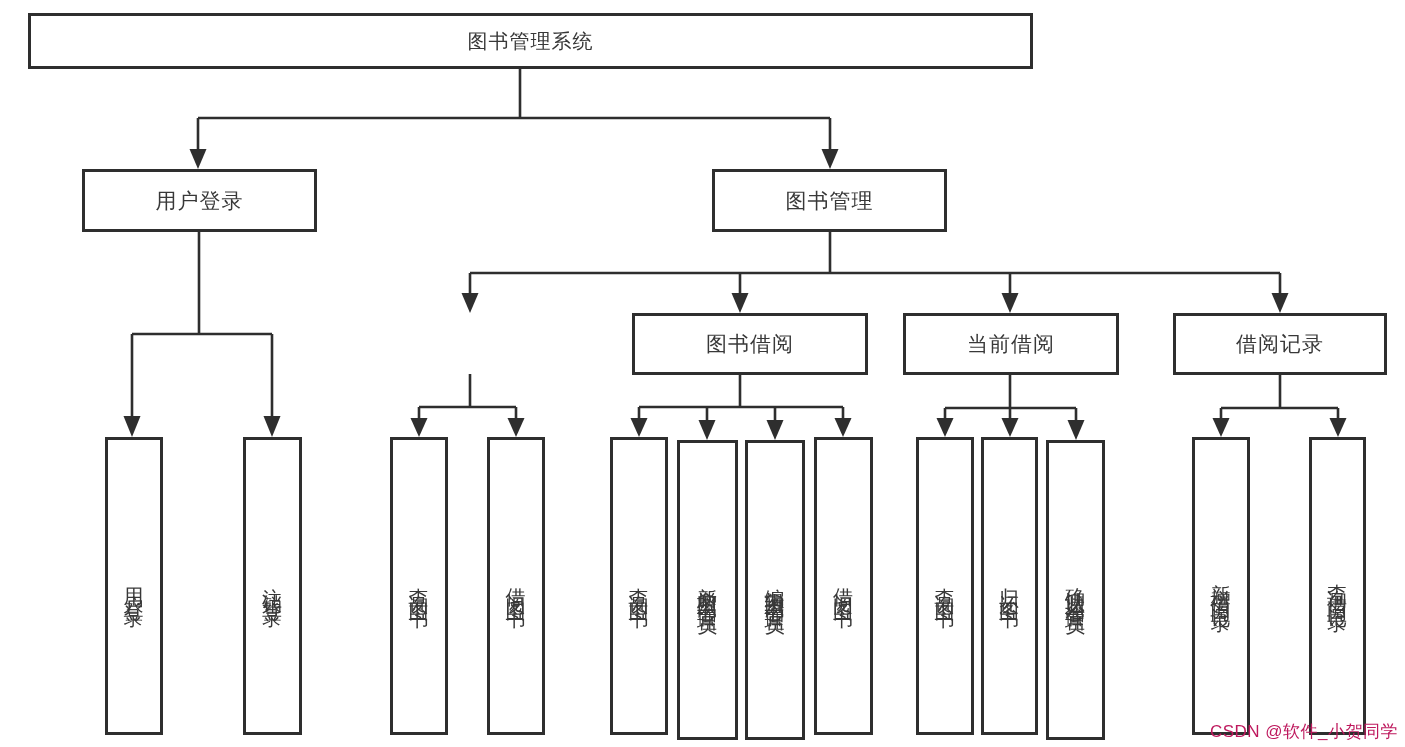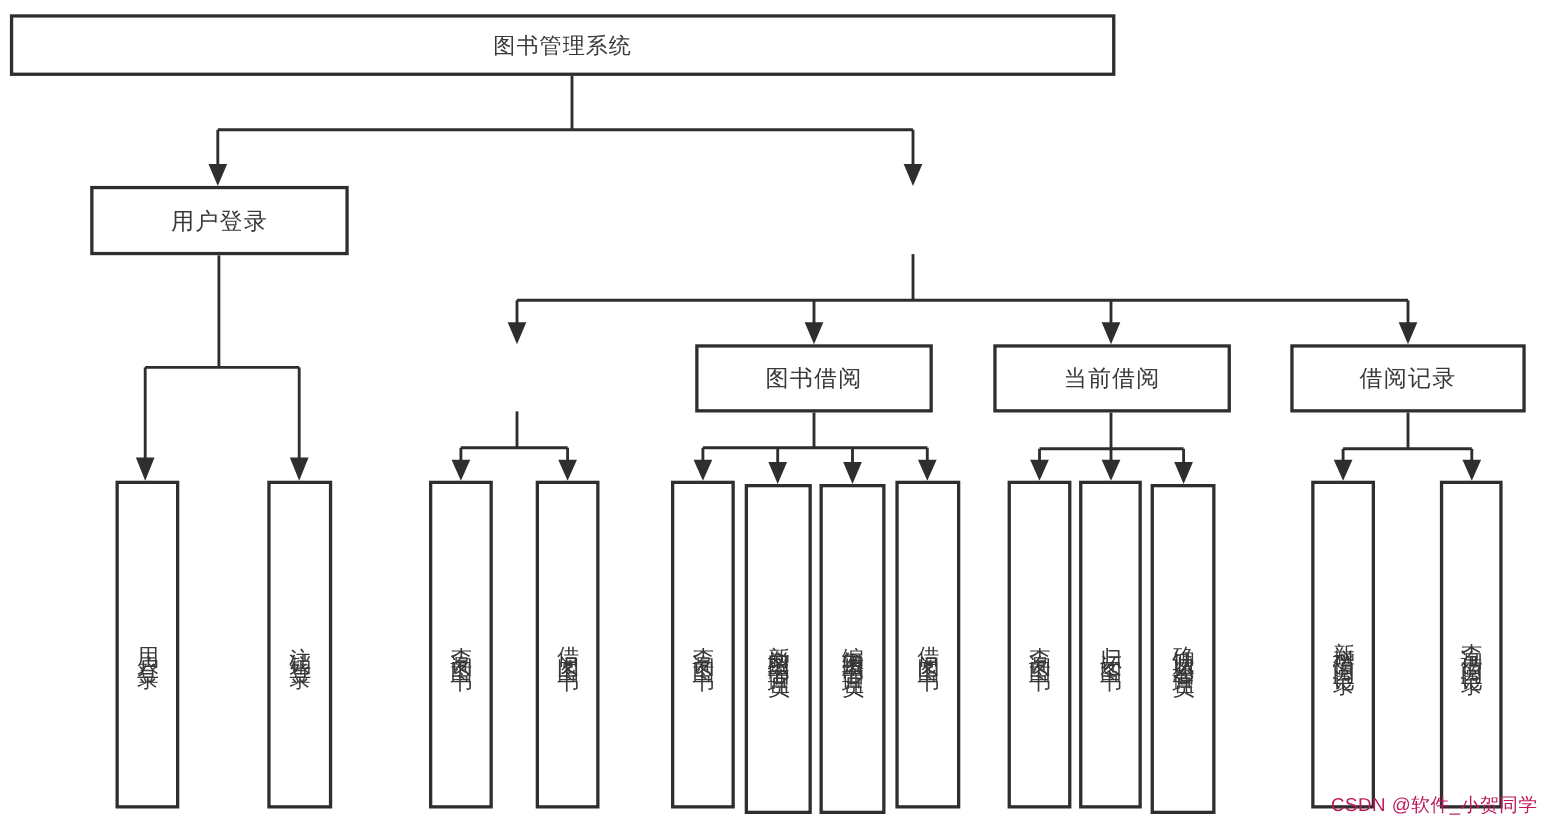--- a/index.html
+++ b/index.html
@@ -115,25 +115,26 @@
     <polygon points="1067.5,420 1084.5,420 1076,440"></polygon>
 
     <path d="M1280,374 V408"></path>
     <path d="M1221,408 H1338"></path>
     <path d="M1221,408 V419"></path>
     <polygon points="1212.5,418 1229.5,418 1221,437"></polygon>
     <path d="M1338,408 V419"></path>
     <polygon points="1329.5,418 1346.5,418 1338,437"></polygon>
   </svg>
 
-  <div class="node root" style="left:9px;top:13px;width:1005px;height:56px;">图书管理系统</div>
+  <div class="node root" style="left:28px;top:13px;width:1005px;height:56px;">图书管理系统</div>
 
   <div class="node" style="left:82px;top:169px;width:235px;height:63px;">用户登录</div>
+  <div class="node" style="left:712px;top:169px;width:235px;height:63px;">图书管理</div>
 
-  <div class="node" style="left:632px;top:313px;width:216px;height:62px;">图书借阅</div>
+  <div class="node" style="left:632px;top:313px;width:236px;height:62px;">图书借阅</div>
   <div class="node" style="left:903px;top:313px;width:216px;height:62px;">当前借阅</div>
   <div class="node" style="left:1173px;top:313px;width:214px;height:62px;">借阅记录</div>
 
   <div class="leaf" style="left:105px;top:437px;width:58px;height:298px;">用户登录</div>
   <div class="leaf" style="left:243px;top:437px;width:59px;height:298px;">注销登录</div>
 
   <div class="leaf" style="left:390px;top:437px;width:58px;height:298px;">查询图书</div>
   <div class="leaf" style="left:487px;top:437px;width:58px;height:298px;">借阅图书</div>
 
   <div class="leaf" style="left:610px;top:437px;width:58px;height:298px;">查询图书</div>

